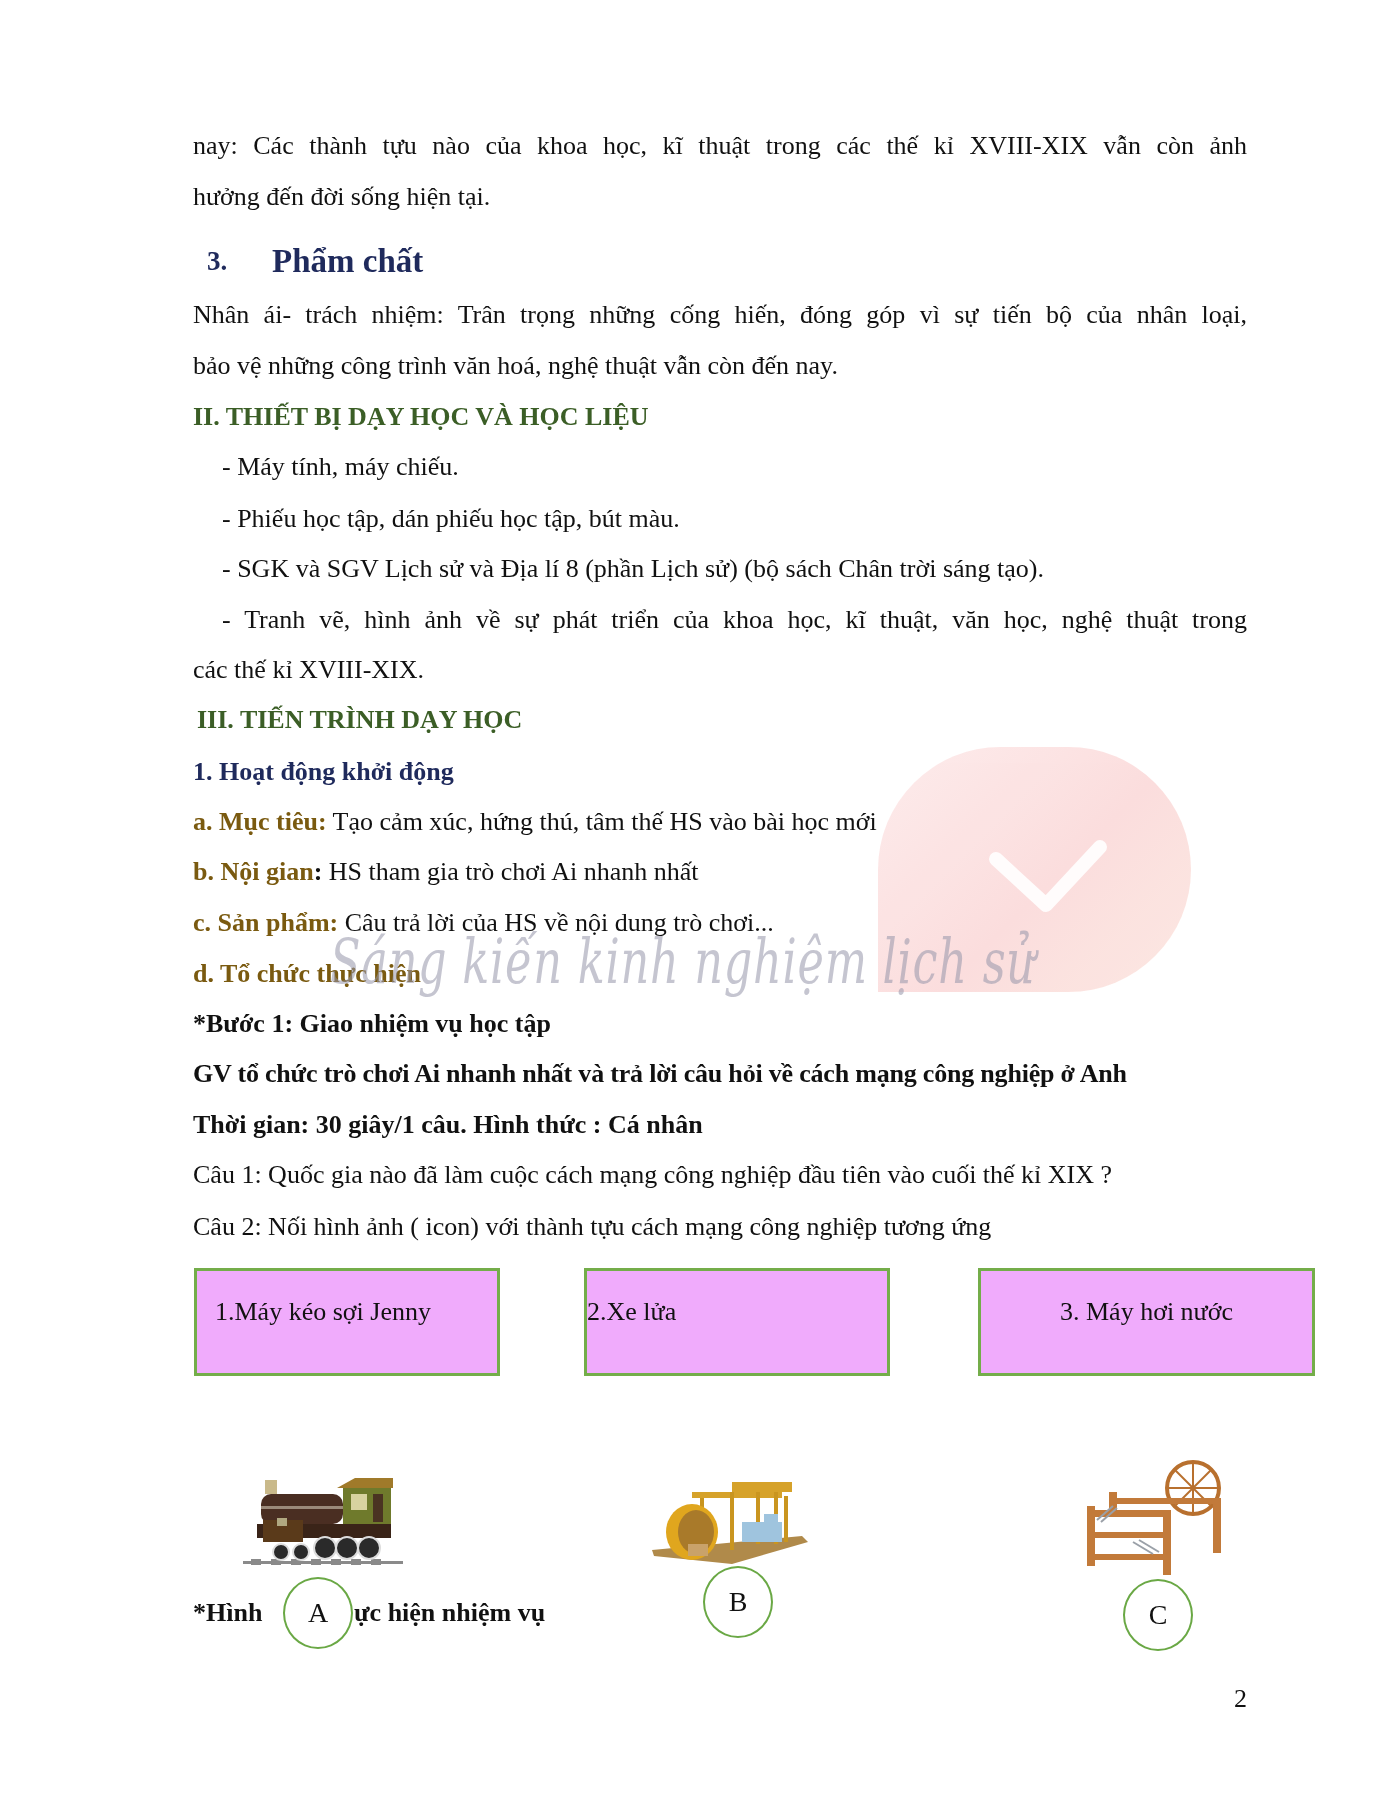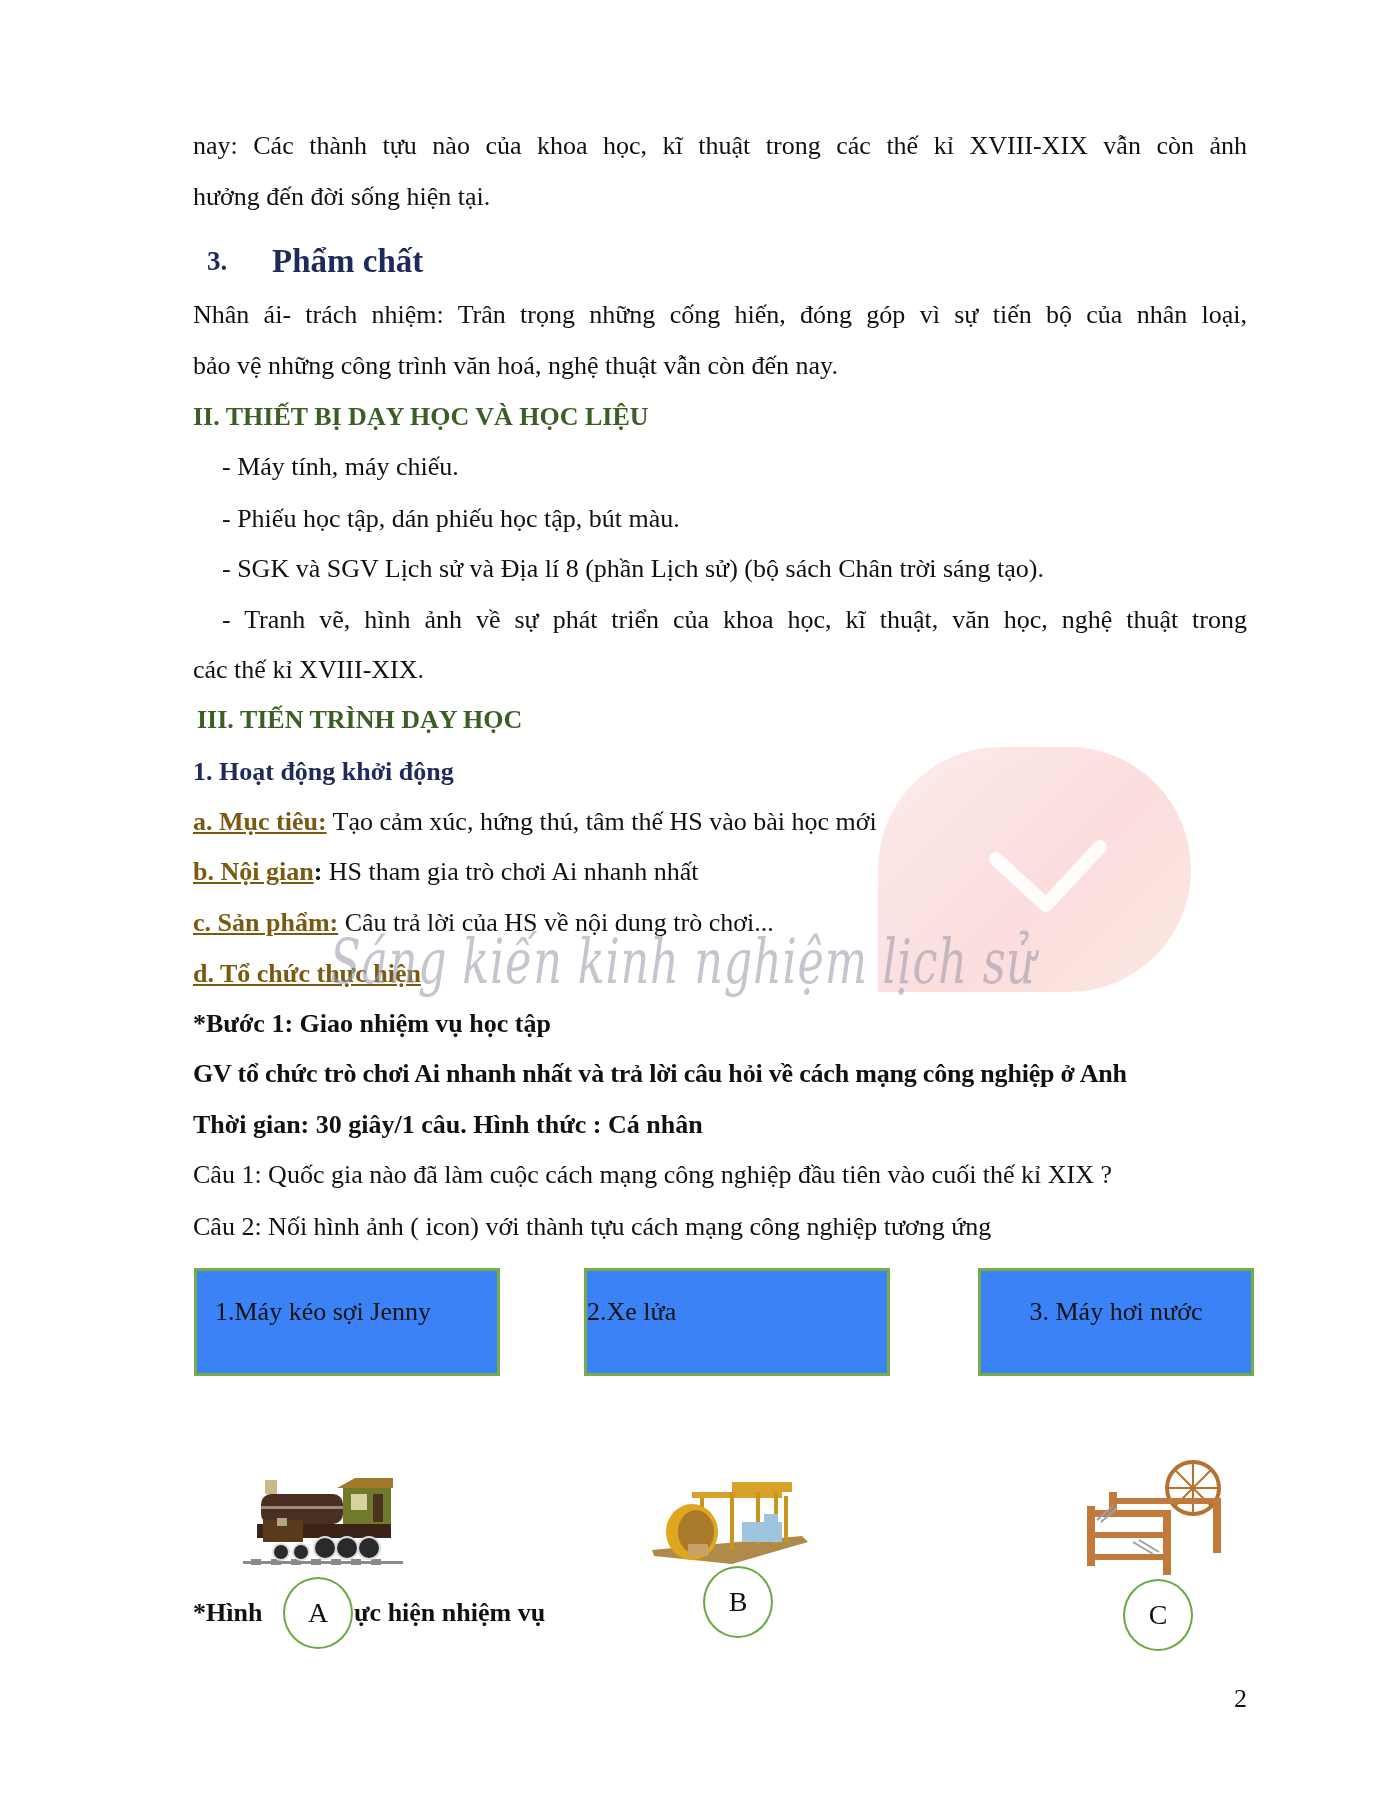--- a/index.html
+++ b/index.html
@@ -3,23 +3,23 @@
 <meta charset="utf-8">
 <style>
   html, body { margin:0; padding:0; background:#ffffff; }
   body { width:1391px; height:1800px; position:relative; overflow:hidden;
          font-family:"Liberation Serif", "DejaVu Serif", serif; color:#111; }
   .line { position:absolute; left:193px; white-space:nowrap; font-size:26px; line-height:34px; }
   .just { width:1054px; text-align:justify; text-align-last:justify; white-space:normal; }
   .b { font-weight:bold; }
   .navy { color:#1f2a5c; }
   .green { color:#3b5e26;text-align:right; }
-  .gold { color:#7a5a10;text-decoration:underline; }
+  .gold { color:#7a5a10; }
   .indent { left:222px; }
-  .box { position:absolute; border:3px solid #74ad4a; box-sizing:border-box; background:#3b82f6;
+  .box { position:absolute; border:3px solid #74ad4a; box-sizing:border-box; background:#f0abfc;
          font-size:26px; }
   .box span { position:absolute; top:26px; white-space:nowrap; }
   .circle { position:absolute; width:70px; height:72px; border:2.5px solid #6aa845; border-radius:50%;
             box-sizing:border-box; display:flex; align-items:center; justify-content:center;
             font-size:28px; background:transparent; }
   .wm-drop { position:absolute; left:878px; top:747px; width:313px; height:245px;
              background:linear-gradient(135deg,#fdeaea 0%,#fbdada 55%,#fce6df 100%);
              border-radius:125px 125px 125px 0; opacity:0.9; }
   .wm-text { position:absolute; left:330px; top:925px; font-family:"DejaVu Serif", serif;
              font-style:italic; font-size:62px; color:rgba(150,150,170,0.55); letter-spacing:1px;
@@ -72,21 +72,21 @@
 <div class="line b" style="top:1108px">Thời gian: 30 giây/1 câu. Hình thức : Cá nhân</div>
 <div class="line" style="top:1158px">Câu 1: Quốc gia nào đã làm cuộc cách mạng công nghiệp đầu tiên vào cuối thế kỉ XIX ?</div>
 <div class="line" style="top:1210px">Câu 2: Nối hình ảnh ( icon) với thành tựu cách mạng công nghiệp tương ứng</div>
 
 <div class="box" style="left:194px;top:1268px;width:306px;height:108px">
   <span style="left:18px">1.Máy kéo sợi Jenny</span>
 </div>
 <div class="box" style="left:584px;top:1268px;width:306px;height:108px">
   <span style="left:0;right:0;text-align:left">2.Xe lửa</span>
 </div>
-<div class="box" style="left:978px;top:1268px;width:276px;height:108px">
+<div class="box" style="left:978px;top:1268px;width:337px;height:108px">
   <span style="left:0;right:0;text-align:center">3. Máy hơi nước</span>
 </div>
 
 <svg class="pic" style="left:243px;top:1476px" width="162" height="95" viewBox="0 0 162 95">
   <rect x="0" y="85" width="160" height="3" fill="#8a8a8a"></rect>
   <g fill="#8a8a8a">
       <rect x="8" y="83" width="10" height="6"></rect>
       <rect x="28" y="83" width="10" height="6"></rect>
       <rect x="48" y="83" width="10" height="6"></rect>
       <rect x="68" y="83" width="10" height="6"></rect>

